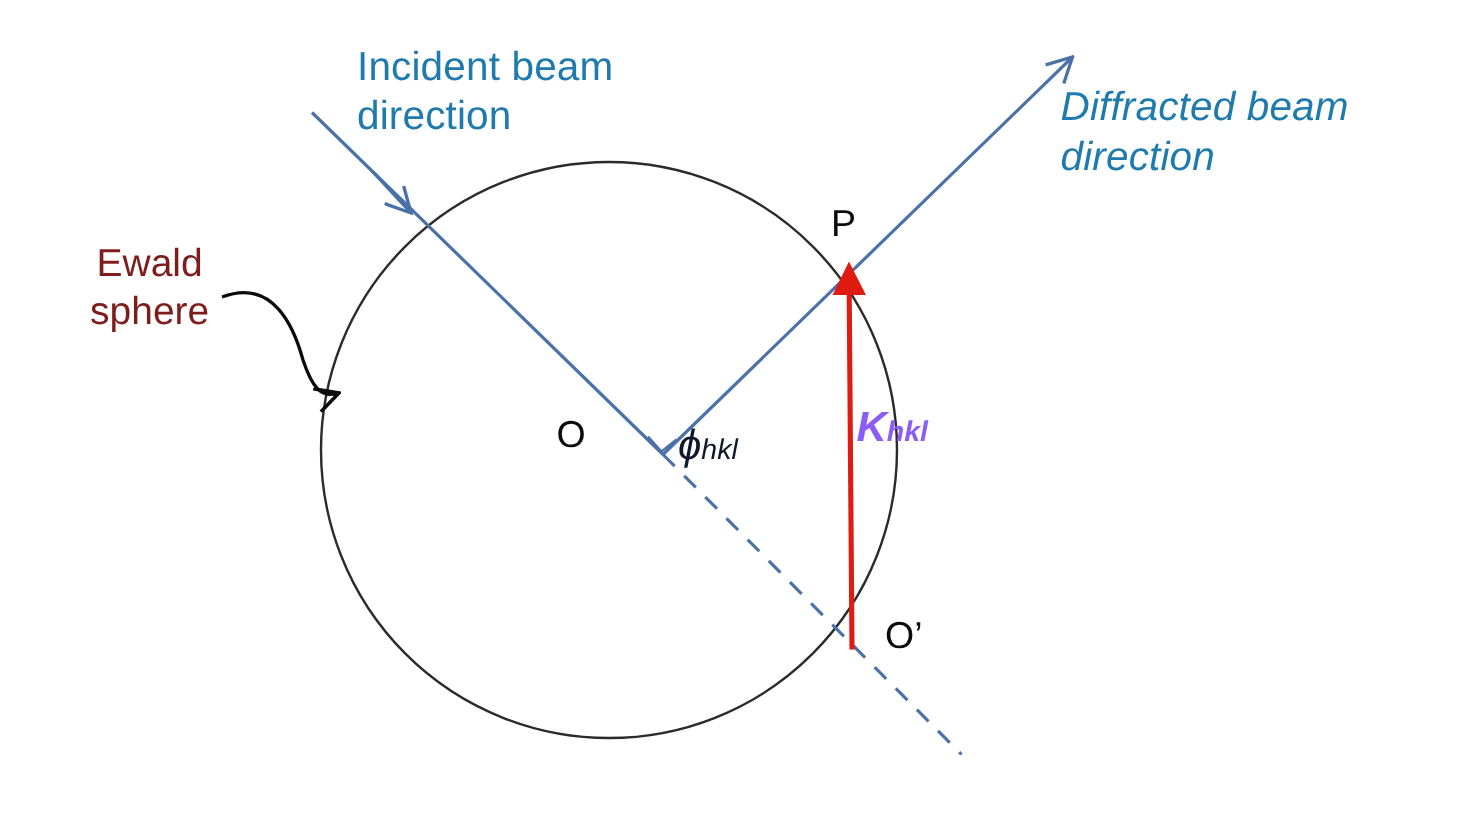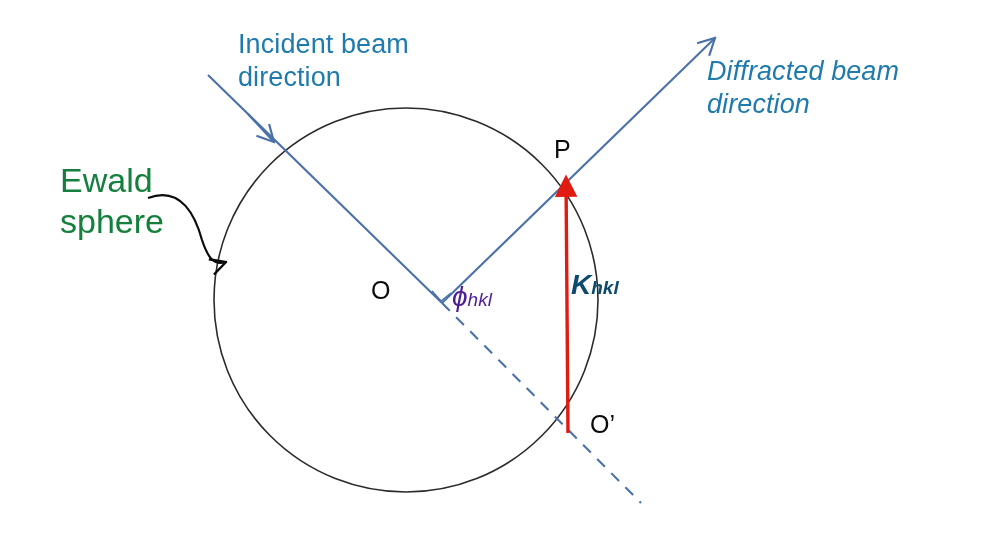--- a/index.html
+++ b/index.html
@@ -27,41 +27,42 @@
     white-space: pre;
     line-height: 1.22;
   }
   .lbl-beam {
     color: #1F7BAD;
     font-size: 27px;
     font-weight: 400;
     letter-spacing: 0.1px;
   }
   .lbl-plain {
-    color: #15803d;
-    font-size: 34px;
+    color: #7f1d1d;
+    font-size: 26px;
     font-weight: 400;
+    text-align: center;
   }
   .lbl-point {
     color: #0b0b0b;
     font-size: 25px;
     font-weight: 400;
   }
   .lbl-math {
-    color: #4c1d95;
+    color: #0f172a;
     font-size: 28px;
     font-style: italic;
     font-weight: 400;
   }
   .lbl-math .sub {
     font-size: 19px;
     font-style: italic;
   }
   .lbl-kvec {
-    color: #0c4a6e;
+    color: #8b5cf6;
     font-size: 28px;
     font-style: italic;
     font-weight: 700;
   }
   .lbl-kvec .sub {
     font-size: 19px;
     font-style: italic;
     font-weight: 700;
   }
   #label-incident { left: 238px; top: 28px; }

